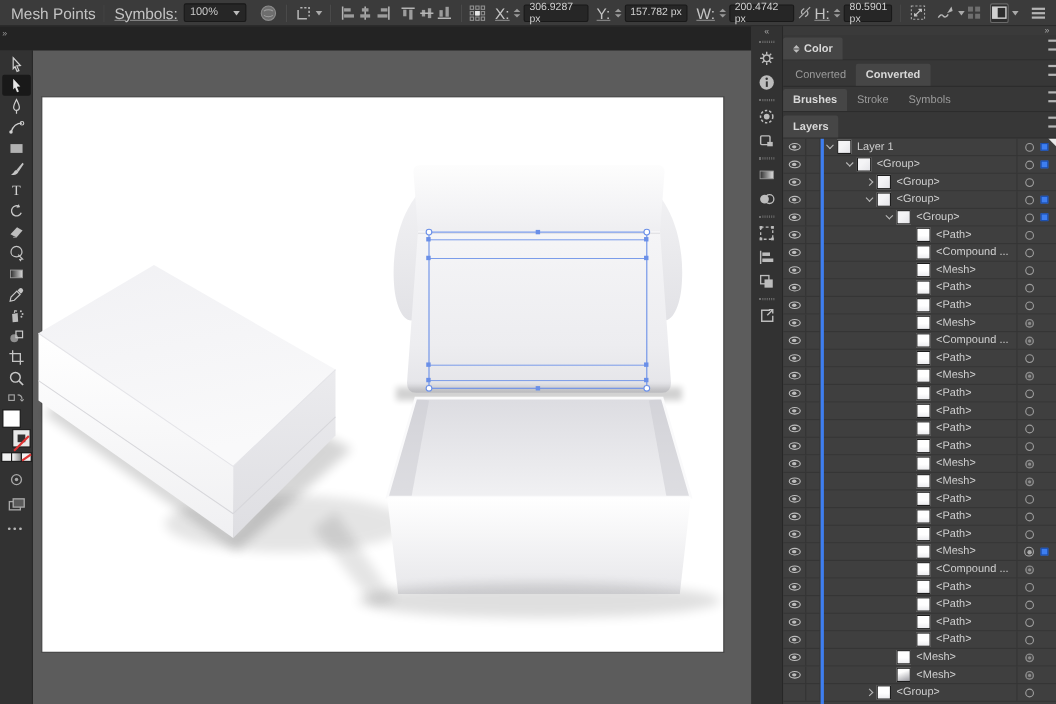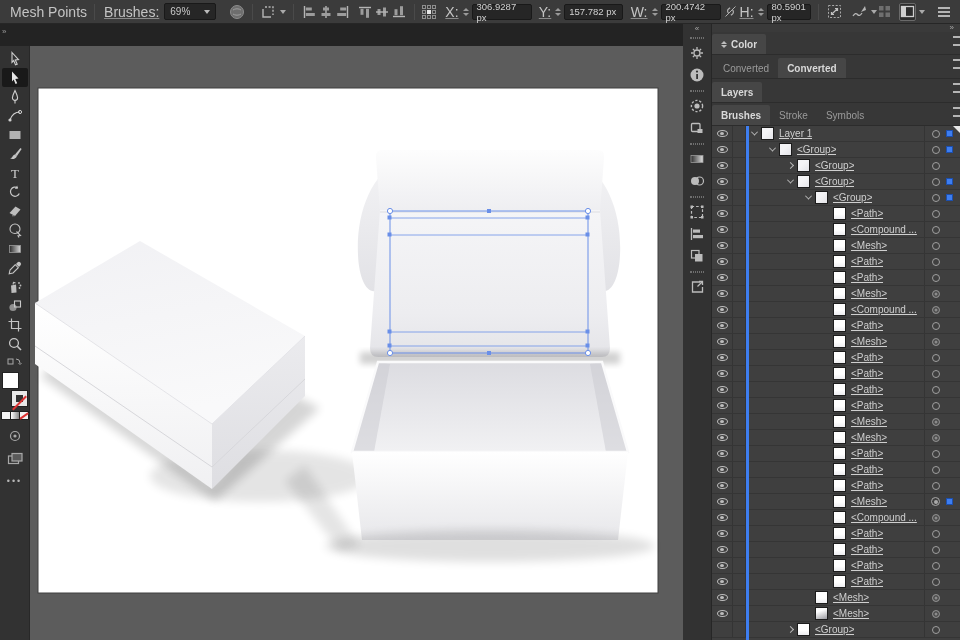--- a/index.html
+++ b/index.html
@@ -88,39 +88,39 @@
   .cell-chip{width:14px;height:100%;display:flex;align-items:center;justify-content:flex-start;}
   .eye{display:block;width:11px;height:7px;border:1px solid #bdbdbd;border-radius:50%;position:relative;}
   .eye::after{content:'';position:absolute;left:2.5px;top:1px;width:4px;height:3px;background:#bdbdbd;border-radius:50%;}
   .chev{display:inline-block;width:5px;height:5px;border-right:1.6px solid #b9b9b9;border-bottom:1.6px solid #b9b9b9;margin:0 4px 0 2px;flex:0 0 auto;}
   .chev.open{transform:rotate(45deg) translate(-1px,-1px);}
   .chev.closed{transform:rotate(-45deg);}
   .chev.none{border-color:transparent;}
   .thumb{display:inline-block;width:13px;height:13px;background:#fdfdfd;border:1px solid #1c1c1c;margin-right:5px;flex:0 0 auto;background-image:linear-gradient(180deg,#ffffff 55%,#ececef 100%);}
   .thumb.t-tex{background-image:linear-gradient(135deg,#f4f4f6 40%,#e4e4e8 100%);}
   .thumb.t-dark{background-image:linear-gradient(160deg,#fdfdfd 30%,#9a9aa0 100%);}
-  .lname{font-size:10px;color:#cfcfcf;white-space:nowrap;overflow:hidden;text-overflow:ellipsis;text-decoration:underline;}
+  .lname{font-size:10px;color:#cfcfcf;white-space:nowrap;overflow:hidden;text-overflow:ellipsis;}
   .tgt{display:block;}
   .tgt.ring{width:8px;height:8px;border:1px solid #9f9f9f;border-radius:50%;}
   .tgt.dot{width:8px;height:8px;border:1px solid #8b8b8b;border-radius:50%;background:#8b8b8b;box-shadow:inset 0 0 0 1.5px #4a4a4a;}
   .tgt.dot-sel{width:9px;height:9px;border:1px solid #a9a9a9;border-radius:50%;position:relative;}
   .tgt.dot-sel::after{content:'';position:absolute;left:1.5px;top:1.5px;width:4px;height:4px;border-radius:50%;background:#a9a9a9;}
   .chip{display:block;width:7px;height:7px;background:var(--accent);border:1px solid #1c4fae;}
 </style>
 </head>
 <body>
 
 <div id="app">
 
   <div id="topbar">
     <span class="tb-label" style="margin-left:10px">Mesh Points</span>
     <span class="tb-sep"></span>
-    <span class="tb-label tb-underline" style="margin-left:2px">Brushes:</span>
+    <span class="tb-label tb-underline" style="margin-left:2px">Symbols:</span>
     <span class="opbox">
-      <span>69%</span>
+      <span>100%</span>
       <i class="chev-dn"></i>
     </span>
     <span class="tb-ico" style="margin-left:12px">
       <svg width="16" height="16">
           <circle cx="8" cy="8" r="6.5" fill="#6e6e6e" stroke="#8c8c8c"></circle>
           <path d="M4 6 a5 3 0 0 1 8 0 M4 10 a5 3 0 0 0 8 0" stroke="#9f9f9f" fill="none"></path>
         </svg>
     </span>
     <span class="tb-sep"></span>
     <span class="tb-ico">
@@ -593,32 +593,32 @@
         </span>
         <span class="pmenu"><span class="burger"></span></span>
       </div>
 
       <div class="p-head" style="height:24px">
         <span class="ptab" style="margin-left:2px">Converted</span>
         <span class="ptab active">Converted</span>
         <span class="pmenu"><span class="burger"></span></span>
       </div>
 
-      <div class="p-head" style="height:24px">
-        <span class="ptab active">Layers</span>
-        <span class="pmenu"><span class="burger"></span></span>
-      </div>
-
       <div class="p-head">
         <span class="ptab active">Brushes</span>
         <span class="ptab">Stroke</span>
         <span class="ptab">Symbols</span>
         <span class="pmenu"><span class="burger"></span></span>
       </div>
 
+      <div class="p-head" style="height:24px">
+        <span class="ptab active">Layers</span>
+        <span class="pmenu"><span class="burger"></span></span>
+      </div>
+
       <div id="layers-list">
         <span id="layers-notch"></span>
       <div class="layer-row">
             <span class="cell-eye">
               <i class="eye"></i>
             </span>
             <span class="cell-lock"></span>
             <span class="cell-content" style="padding-left: 4px;">
               <i class="chev open"></i>
               <i class="thumb t-tex"></i>

